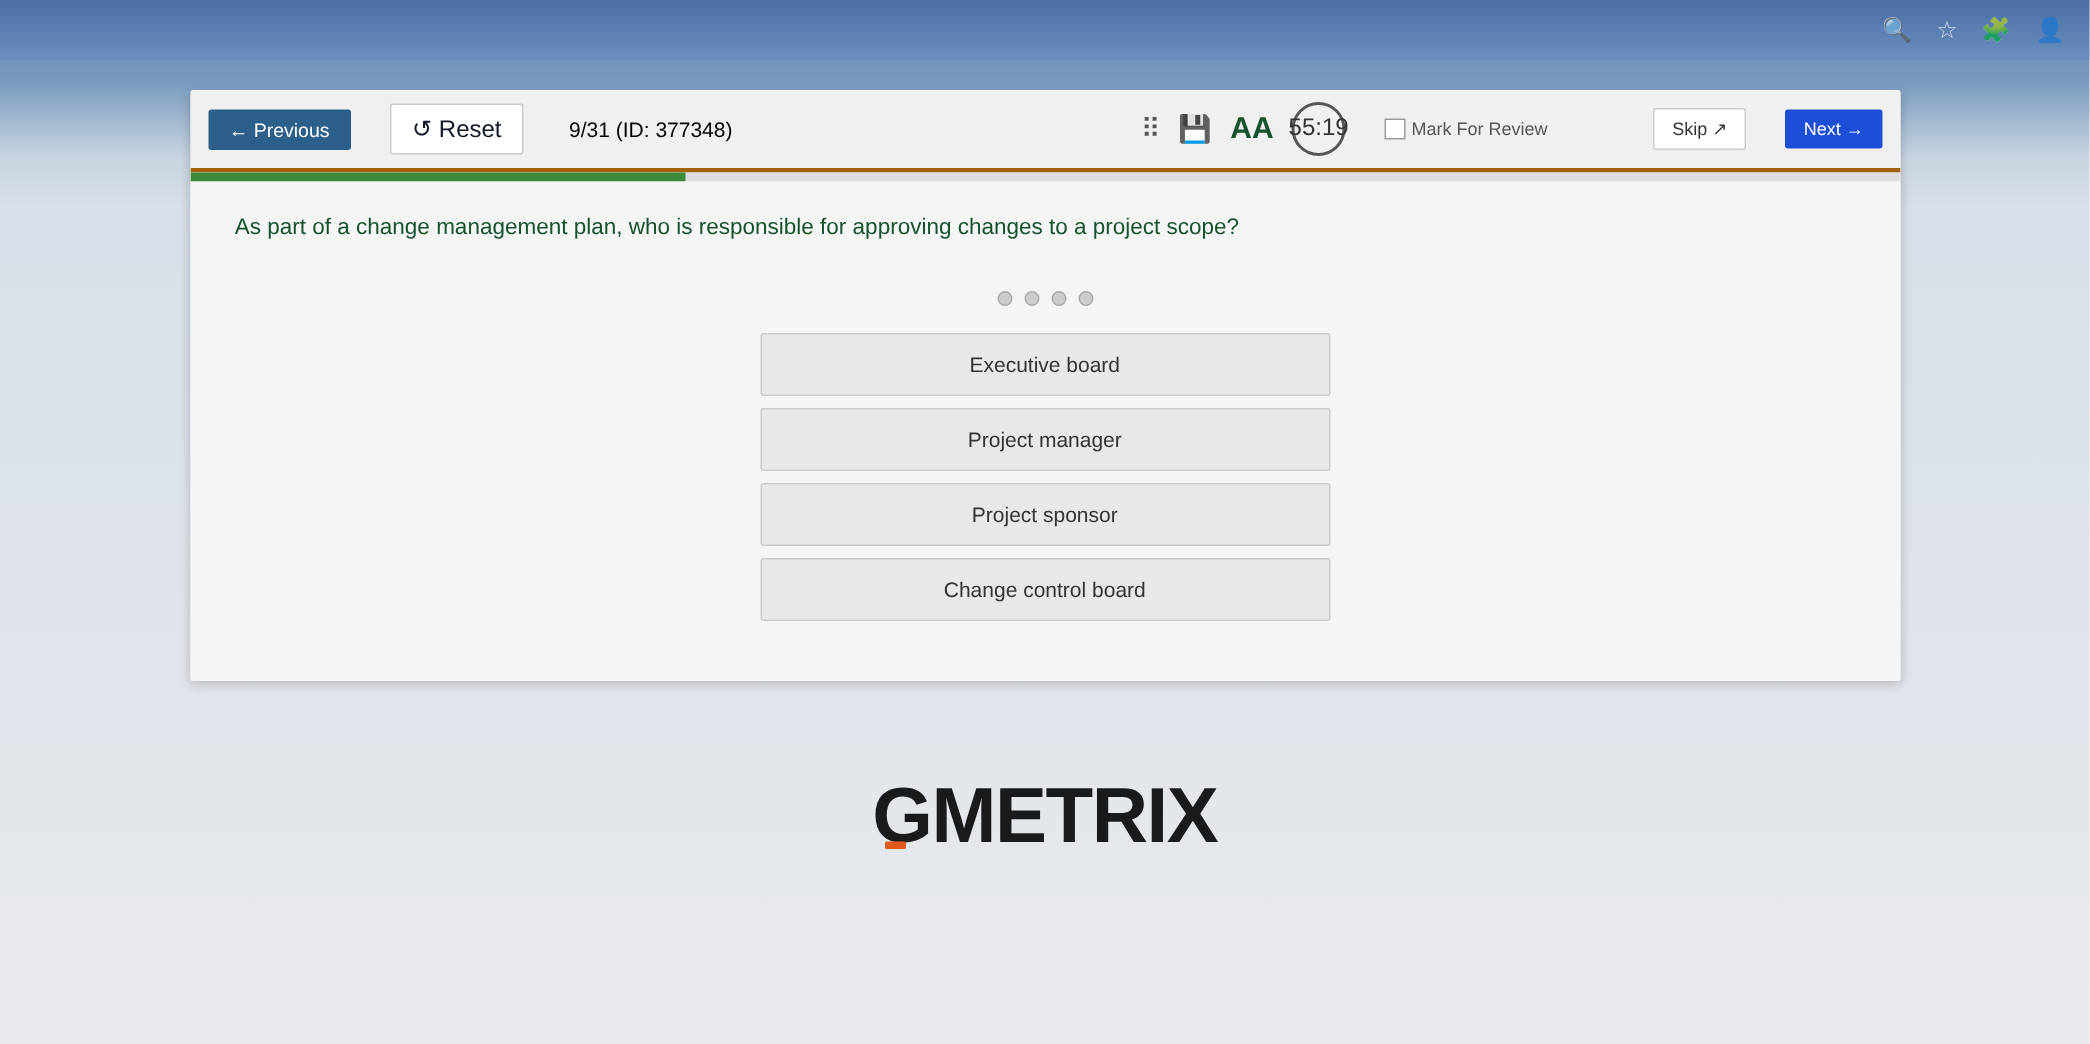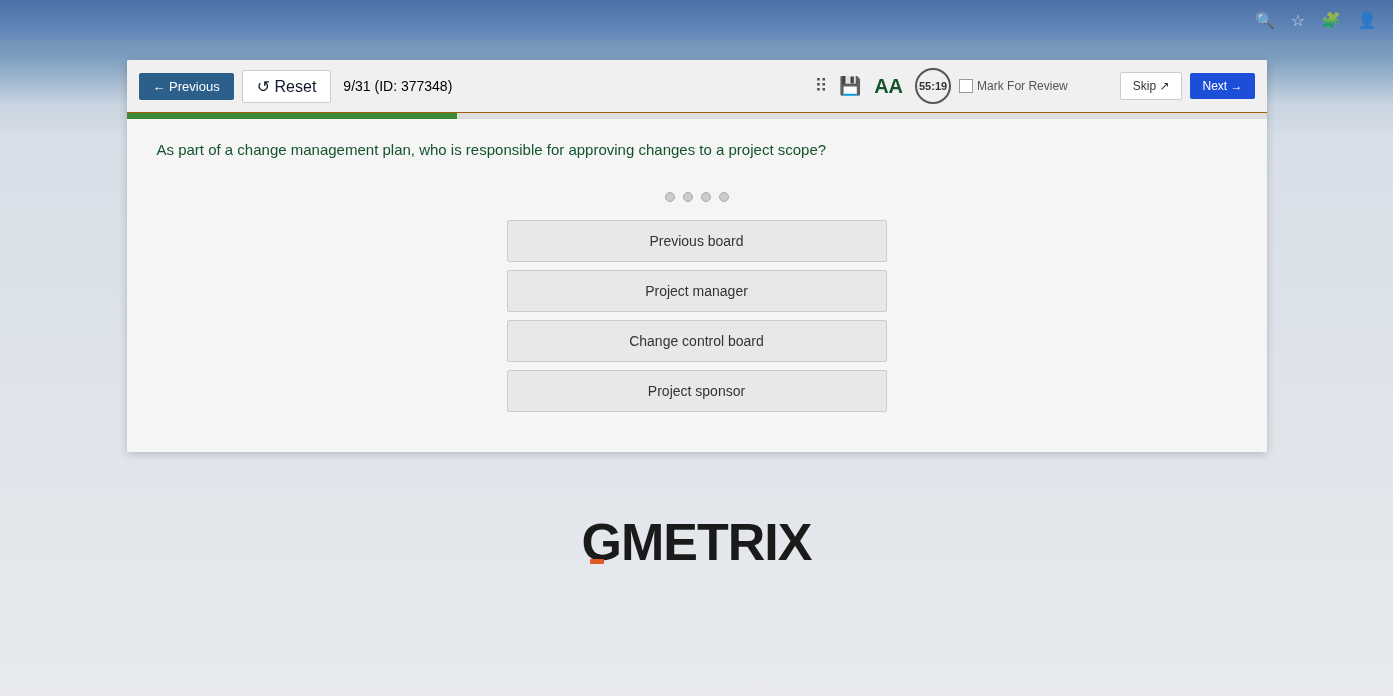--- a/index.html
+++ b/index.html
@@ -37,22 +37,22 @@
       border-radius: 2px;
       box-shadow: 0 2px 8px rgba(0,0,0,0.2);
       overflow: hidden;
     }
 
     .toolbar {
       display: flex;
       align-items: center;
       padding: 8px 12px;
       background: #f0f0f0;
-      border-bottom: 1px solid #a16207;
-      gap: 8px;
+      border-bottom: 3px solid #a16207;
+      gap: 26px;
     }
 
     .btn-previous {
       background: #2c5f8a;
       color: #fff;
       border: none;
       padding: 6px 14px;
       font-size: 13px;
       cursor: pointer;
       border-radius: 2px;
@@ -108,23 +108,23 @@
     }
 
     .timer-circle {
       width: 36px;
       height: 36px;
       border-radius: 50%;
       border: 2px solid #555;
       display: flex;
       align-items: center;
       justify-content: center;
-      font-size: 11px;
+      font-size: 16px;
       color: #333;
-      font-weight: bold;
+      font-weight: normal;
     }
 
     .mark-for-review {
       display: flex;
       align-items: center;
       gap: 4px;
       font-size: 12px;
       color: #555;
       cursor: pointer;
     }
@@ -293,24 +293,24 @@
 
     <div class="answer-section">
       <div class="dots-row">
         <div class="dot"></div>
         <div class="dot"></div>
         <div class="dot"></div>
         <div class="dot"></div>
       </div>
 
       <div class="answer-options">
-        <button class="answer-btn">Previous board</button>
+        <button class="answer-btn">Executive board</button>
         <button class="answer-btn">Project manager</button>
+        <button class="answer-btn">Project sponsor</button>
         <button class="answer-btn">Change control board</button>
-        <button class="answer-btn">Project sponsor</button>
       </div>
     </div>
   </div>
 
 </div>
 
 <div class="bottom-area">
   <div class="logo-section">
     <span class="logo-text">
       <span style="display:inline-block; position:relative;">

